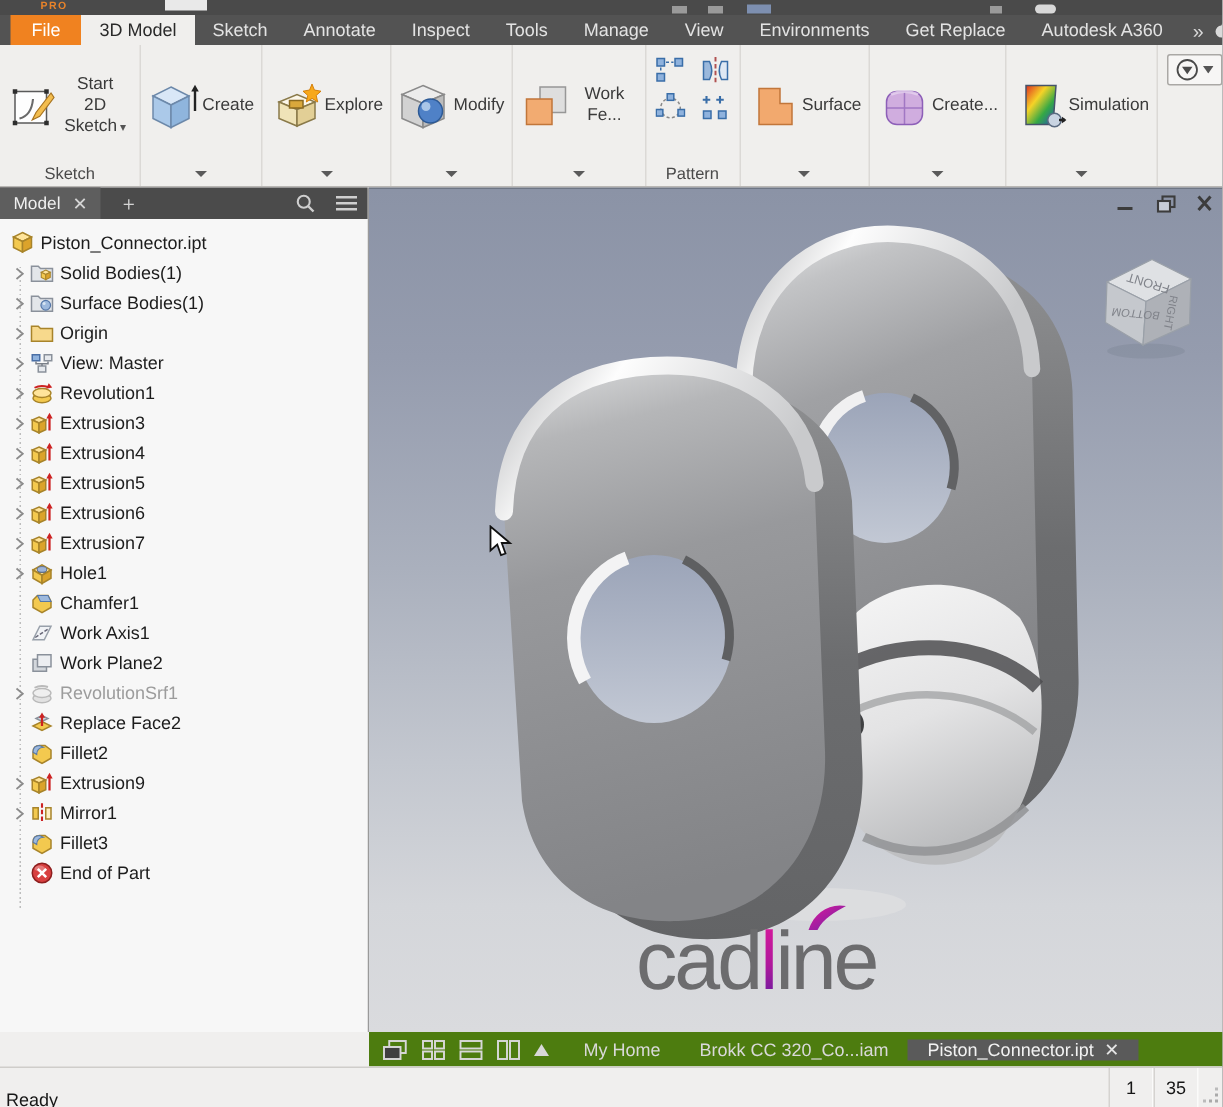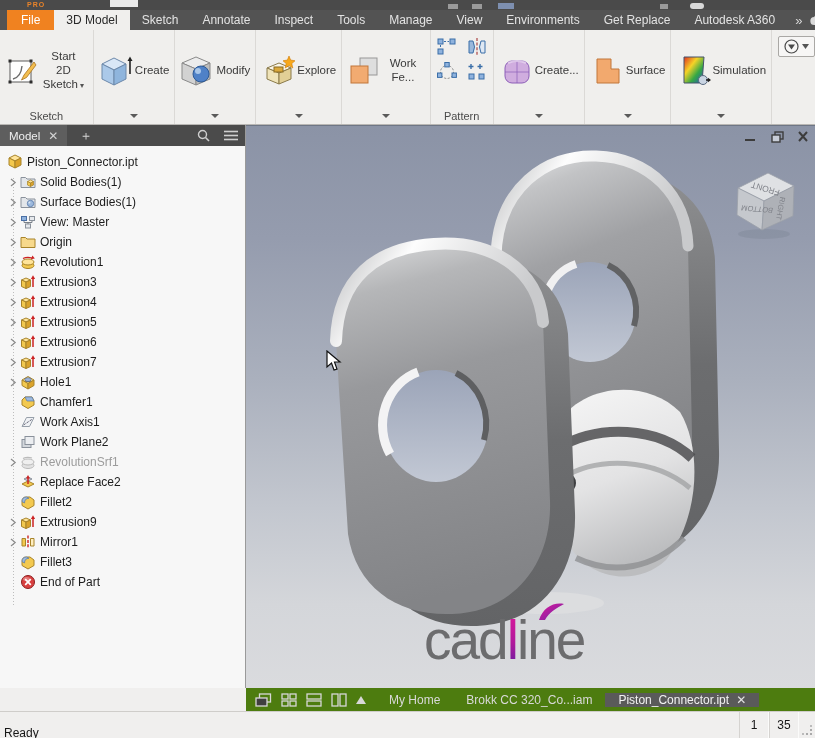--- a/index.html
+++ b/index.html
@@ -165,47 +165,47 @@
           </span>
           <span class="rgroup-footer">
             <span class="fcaret"></span>
           </span>
         </span>
         <span class="rgroup">
           <span class="rgroup-content">
             <span class="rbutton">
               <span class="ricon">
                 <svg viewBox="0 0 34 34">
+                  <polygon points="5,14 17,9 29,14 17,19" fill="#fbf6e8" stroke="#8a7a4a"></polygon>
+                  <polygon points="5,14 17,19 17,30 5,25" fill="#efe3b8" stroke="#8a7a4a"></polygon>
+                  <polygon points="17,19 29,14 29,25 17,30" fill="#e2cf96" stroke="#8a7a4a"></polygon>
+                  <rect x="12" y="13" width="9" height="5" fill="#d9a83c" stroke="#8a6a20"></rect>
+                  <polygon points="27,2 28.6,6 33,6.8 29.8,9.6 30.8,14 27,11.6 23.2,14 24.2,9.6 21,6.8 25.4,6" fill="#f7a81b" stroke="#d07800" stroke-width="0.6"></polygon>
+                </svg>
+              </span>
+              <span class="rlabel">Explore</span>
+            </span>
+          </span>
+          <span class="rgroup-footer">
+            <span class="fcaret"></span>
+          </span>
+        </span>
+        <span class="rgroup">
+          <span class="rgroup-content">
+            <span class="rbutton">
+              <span class="ricon">
+                <svg viewBox="0 0 34 34">
                   <polygon points="15,3 29,9 15,15 1,9" fill="#ececec" stroke="#8a8a8a"></polygon>
                   <polygon points="1,9 15,15 15,31 1,25" fill="#d2d2d2" stroke="#8a8a8a"></polygon>
                   <polygon points="15,15 29,9 29,25 15,31" fill="#bcbcbc" stroke="#8a8a8a"></polygon>
                   <circle cx="20" cy="20" r="8" fill="#4f81c7" stroke="#2d5a96"></circle>
                   <circle cx="17" cy="17" r="3" fill="#a9c6e8"></circle>
                 </svg>
               </span>
               <span class="rlabel">Modify</span>
-            </span>
-          </span>
-          <span class="rgroup-footer">
-            <span class="fcaret"></span>
-          </span>
-        </span>
-        <span class="rgroup">
-          <span class="rgroup-content">
-            <span class="rbutton">
-              <span class="ricon">
-                <svg viewBox="0 0 34 34">
-                  <polygon points="5,14 17,9 29,14 17,19" fill="#fbf6e8" stroke="#8a7a4a"></polygon>
-                  <polygon points="5,14 17,19 17,30 5,25" fill="#efe3b8" stroke="#8a7a4a"></polygon>
-                  <polygon points="17,19 29,14 29,25 17,30" fill="#e2cf96" stroke="#8a7a4a"></polygon>
-                  <rect x="12" y="13" width="9" height="5" fill="#d9a83c" stroke="#8a6a20"></rect>
-                  <polygon points="27,2 28.6,6 33,6.8 29.8,9.6 30.8,14 27,11.6 23.2,14 24.2,9.6 21,6.8 25.4,6" fill="#f7a81b" stroke="#d07800" stroke-width="0.6"></polygon>
-                </svg>
-              </span>
-              <span class="rlabel">Explore</span>
             </span>
           </span>
           <span class="rgroup-footer">
             <span class="fcaret"></span>
           </span>
         </span>
         <span class="rgroup">
           <span class="rgroup-content">
             <span class="rbutton">
               <span class="ricon">
@@ -265,41 +265,41 @@
               </span>
             </span>
           </span>
           <span class="rgroup-footer">Pattern</span>
         </span>
         <span class="rgroup">
           <span class="rgroup-content">
             <span class="rbutton">
               <span class="ricon">
                 <svg viewBox="0 0 34 34">
-                  <rect x="5" y="7" width="24" height="22" rx="7" fill="#d0addf" stroke="#8d5fb8"></rect>
-                  <path d="M5 18 h24 M17 7 v22" stroke="#8d5fb8" stroke-width="1" opacity="0.7" fill="none"></path>
-                  <path d="M8 9 q9 -4 18 0" stroke="#e6d2ef" stroke-width="2" fill="none" opacity="0.8"></path>
-                </svg>
-              </span>
-              <span class="rlabel">Create...</span>
+                  <path d="M6 5 h14 v10 h8 v14 H6 z" fill="#f2a96e" stroke="#c1763a"></path>
+                </svg>
+              </span>
+              <span class="rlabel">Surface</span>
             </span>
           </span>
           <span class="rgroup-footer">
             <span class="fcaret"></span>
           </span>
         </span>
         <span class="rgroup">
           <span class="rgroup-content">
             <span class="rbutton">
               <span class="ricon">
                 <svg viewBox="0 0 34 34">
-                  <path d="M6 5 h14 v10 h8 v14 H6 z" fill="#f2a96e" stroke="#c1763a"></path>
-                </svg>
-              </span>
-              <span class="rlabel">Surface</span>
+                  <rect x="5" y="7" width="24" height="22" rx="7" fill="#d0addf" stroke="#8d5fb8"></rect>
+                  <path d="M5 18 h24 M17 7 v22" stroke="#8d5fb8" stroke-width="1" opacity="0.7" fill="none"></path>
+                  <path d="M8 9 q9 -4 18 0" stroke="#e6d2ef" stroke-width="2" fill="none" opacity="0.8"></path>
+                </svg>
+              </span>
+              <span class="rlabel">Create...</span>
             </span>
           </span>
           <span class="rgroup-footer">
             <span class="fcaret"></span>
           </span>
         </span>
         <span class="rgroup">
           <span class="rgroup-content">
             <span class="rbutton">
               <span class="ricon">
@@ -405,40 +405,40 @@
           <span class="tlabel">Surface Bodies(1)</span>
         </div>
         <div class="trow">
           <span class="chev">
             <svg width="8" height="9" viewBox="0 0 8 9">
               <path d="M2 1 L6.2 4.5 L2 8" fill="none" stroke="#8c8c8c" stroke-width="1.2"></path>
             </svg>
           </span>
           <span class="ticon">
             <svg viewBox="0 0 16 16">
+              <path d="M1 5 V3.5 h4.5 l1.5 1.5 H15 v8.5 H1 z" fill="#f7d98c" stroke="#a8842a"></path>
+            </svg>
+          </span>
+          <span class="tlabel">Origin</span>
+        </div>
+        <div class="trow">
+          <span class="chev">
+            <svg width="8" height="9" viewBox="0 0 8 9">
+              <path d="M2 1 L6.2 4.5 L2 8" fill="none" stroke="#8c8c8c" stroke-width="1.2"></path>
+            </svg>
+          </span>
+          <span class="ticon">
+            <svg viewBox="0 0 16 16">
               <rect x="1.5" y="2.5" width="5" height="4" fill="#8fb2dd" stroke="#4a6fa5"></rect>
               <rect x="9.5" y="2.5" width="5" height="4" fill="#e6e9ed" stroke="#8a919b"></rect>
               <rect x="5.5" y="10" width="5" height="4" fill="#e6e9ed" stroke="#8a919b"></rect>
               <path d="M4 7 v1.5 h8 V7 M8 8.5 V10" stroke="#7a8089" fill="none"></path>
             </svg>
           </span>
           <span class="tlabel">View: Master</span>
-        </div>
-        <div class="trow">
-          <span class="chev">
-            <svg width="8" height="9" viewBox="0 0 8 9">
-              <path d="M2 1 L6.2 4.5 L2 8" fill="none" stroke="#8c8c8c" stroke-width="1.2"></path>
-            </svg>
-          </span>
-          <span class="ticon">
-            <svg viewBox="0 0 16 16">
-              <path d="M1 5 V3.5 h4.5 l1.5 1.5 H15 v8.5 H1 z" fill="#f7d98c" stroke="#a8842a"></path>
-            </svg>
-          </span>
-          <span class="tlabel">Origin</span>
         </div>
         <div class="trow">
           <span class="chev">
             <svg width="8" height="9" viewBox="0 0 8 9">
               <path d="M2 1 L6.2 4.5 L2 8" fill="none" stroke="#8c8c8c" stroke-width="1.2"></path>
             </svg>
           </span>
           <span class="ticon">
             <svg viewBox="0 0 16 16">
               <rect x="2" y="8" width="12" height="3.5" fill="#f3c94f"></rect>

